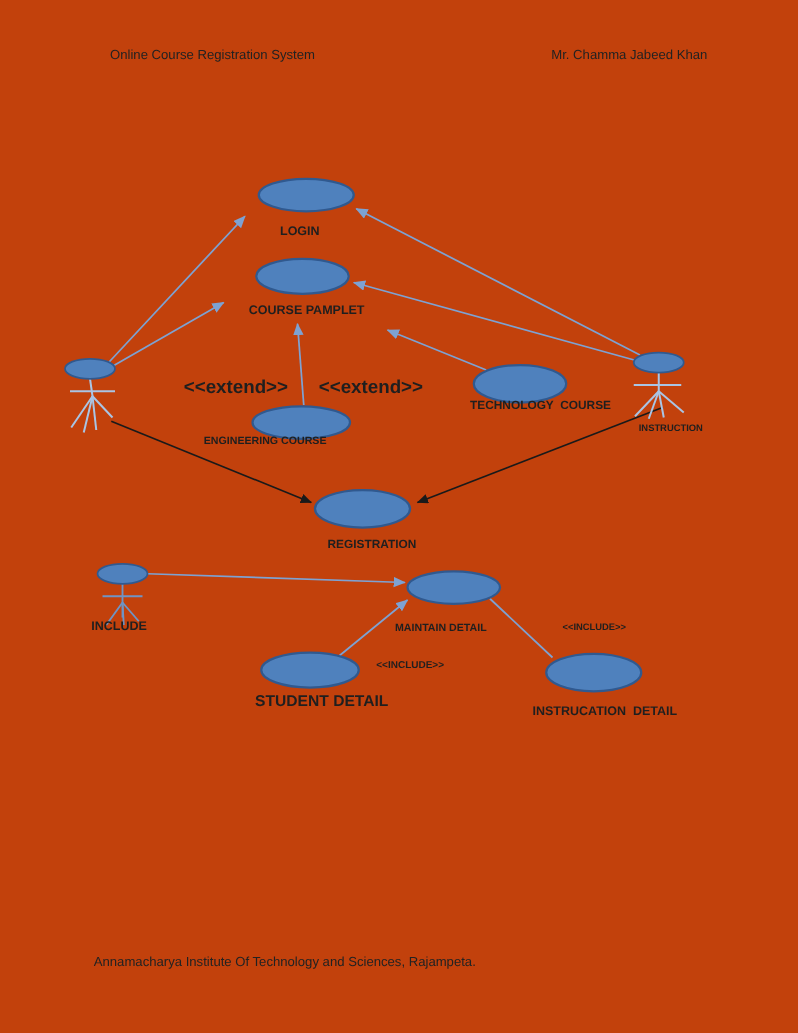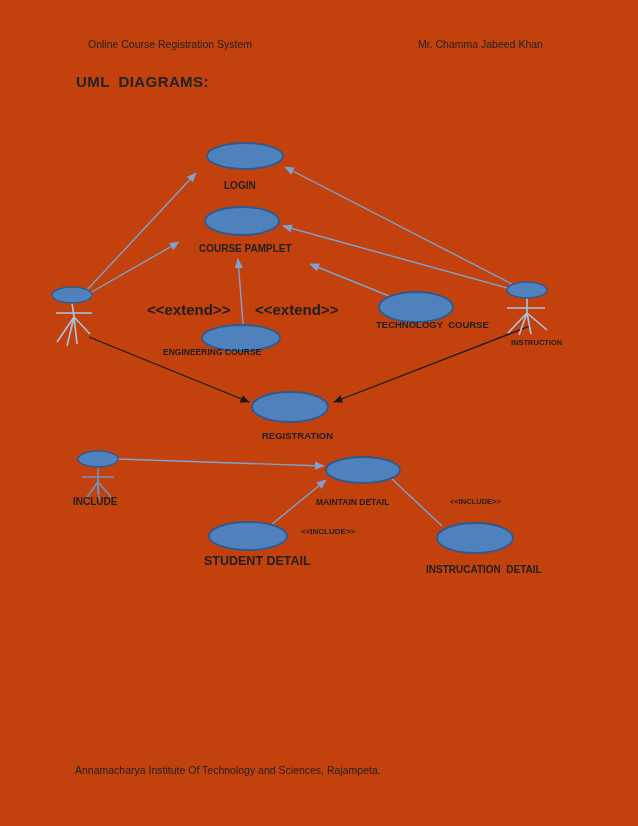--- a/index.html
+++ b/index.html
@@ -5,21 +5,21 @@
   html,body{margin:0;padding:0;background:#ffffff;}
   .page{
     position:relative;
     width:638px;height:826px;
     background:#c2410c;
     font-family:"Liberation Sans", sans-serif;
     color:#222222;
     overflow:hidden;
   }
   .header-left{position:absolute;left:88px;top:38px;font-size:10.5px;white-space:pre;}
-  .header-right{position:absolute;left:418px;top:38px;font-size:10.5px;white-space:pre;text-align:right;}
+  .header-right{position:absolute;left:441px;top:38px;font-size:10.5px;white-space:pre;text-align:right;}
   .doc-heading{position:absolute;left:76px;top:73px;font-size:15px;font-weight:bold;letter-spacing:.4px;white-space:pre;margin:0;}
   .footer-text{position:absolute;left:75px;top:764px;font-size:10.5px;white-space:pre;}
   .diagram{position:absolute;left:0;top:0;width:638px;height:826px;}
   .diagram svg{position:absolute;left:0;top:0;}
   .lbl{position:absolute;font-weight:bold;color:#1f1f1f;white-space:pre;line-height:1.1;}
   .lbl-login{left:224px;top:180px;font-size:10px;}
   .lbl-pamplet{left:199px;top:243px;font-size:10px;}
   .lbl-extend-l{left:147px;top:302px;font-size:15px;}
   .lbl-extend-r{left:255px;top:302px;font-size:15px;}
   .lbl-eng{left:163px;top:348px;font-size:8.5px;}
@@ -33,21 +33,20 @@
   .lbl-student{left:204px;top:555px;font-size:12.5px;}
   .lbl-instrucation{left:426px;top:564px;font-size:10px;}
 </style>
 </head>
 <body>
 
 <div class="page">
 
   <div class="header-left">Online Course Registration System</div>
   <div class="header-right">Mr. Chamma Jabeed Khan</div>
-  <h1 class="doc-heading">UML  DIAGRAMS:</h1>
 
   <div class="diagram">
     <svg width="638" height="826" viewBox="0 0 638 826">
       <defs>
         <marker id="arrow-blue" markerWidth="8" markerHeight="8" refX="6.5" refY="3" orient="auto">
           <path d="M0,0 L7,3 L0,6 z" fill="#7da2d3"></path>
         </marker>
         <marker id="arrow-black" markerWidth="8" markerHeight="8" refX="6.5" refY="3" orient="auto">
           <path d="M0,0 L7,3 L0,6 z" fill="#1a1a1a"></path>
         </marker>

